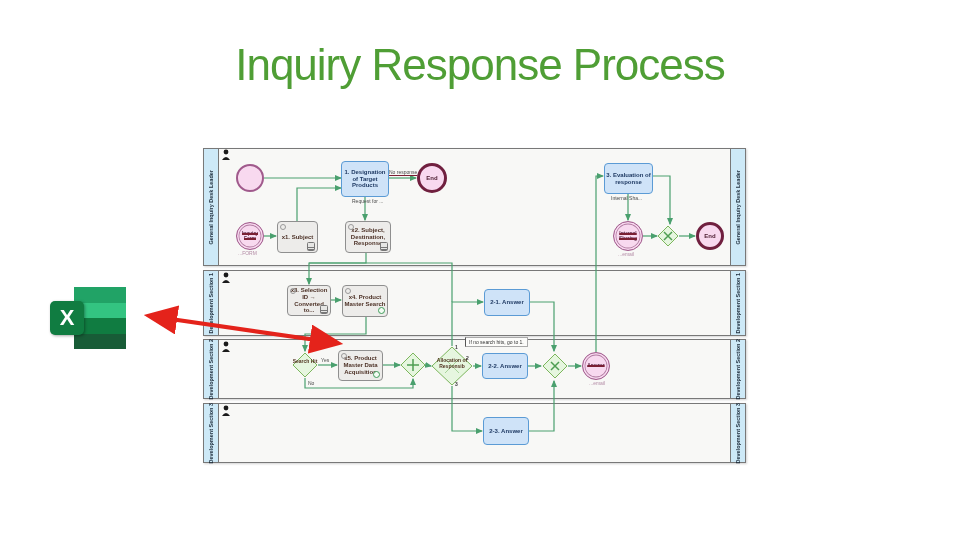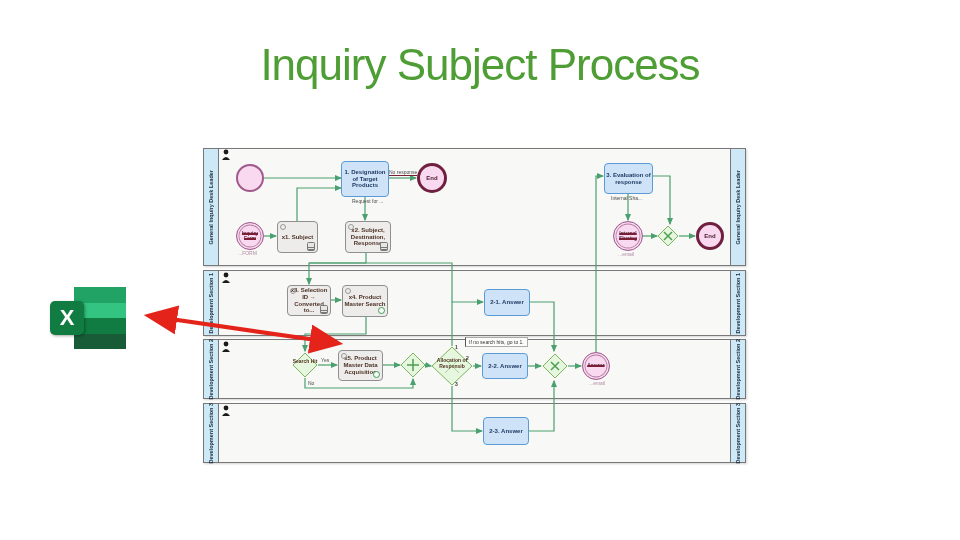--- a/index.html
+++ b/index.html
@@ -45,21 +45,21 @@
     border-radius:5px;display:flex;align-items:center;justify-content:center;
     box-shadow:1px 1px 3px rgba(0,0,0,.35)}
   .xls-plate span{color:#ffffff;font-size:22px;font-weight:bold}
   .person{position:absolute}
 </style>
 </head>
 <body>
 
 <div id="stage">
 
-  <div id="title">Inquiry Subject Process</div>
+  <div id="title">Inquiry Response Process</div>
 
   <div class="lane" style="top:148px;height:118px"></div>
   <div class="lane" style="top:270px;height:66px"></div>
   <div class="lane" style="top:339px;height:60px"></div>
   <div class="lane" style="top:403px;height:60px"></div>
 
   <div class="bar" style="left:203px;top:148px;height:118px">
       <span>General Inquiry Desk Leader</span>
     </div>
   <div class="bar" style="left:203px;top:270px;height:66px">

